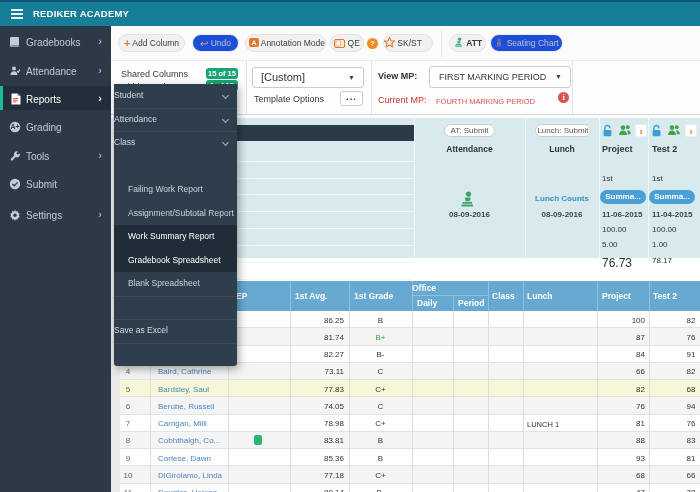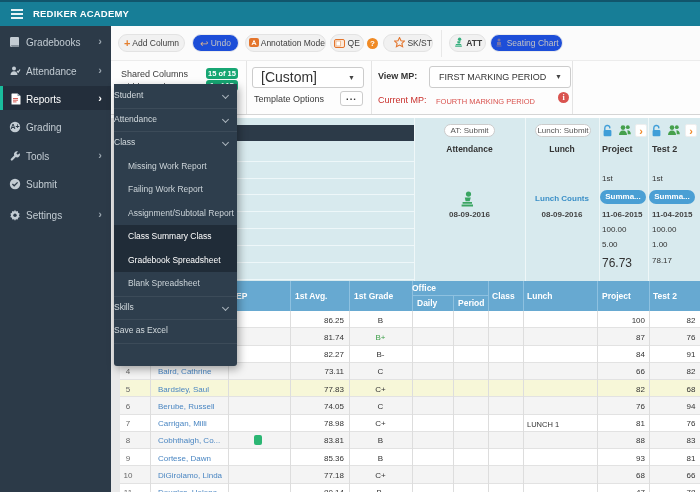--- a/index.html
+++ b/index.html
@@ -29,21 +29,21 @@
 
 
 #tb2 { left:111px; top:61px; width:589px; height:54px; background:#fdfdfd; border-bottom:1px solid #d5d5d5; }
 .vdiv { position:absolute; top:0; width:1px; height:53px; background:#e4e4e4; }
 .selbox { position:absolute; background:#fff; border:1px solid #ccc; border-radius:3px; font-size:9.5px; color:#333; }
 .badge { position:absolute; width:32px; height:11px; background:#17a673; border-radius:3px; color:#fff; font-size:7.5px; font-weight:bold; text-align:center; line-height:11px; }
 
 
 #panel { left:111px; top:115px; width:589px; height:377px; background:#fff; }
 .gutter { left:0px; top:3px; width:9px; height:374px; background:#e9e9e9; }
-#infopanel { left:9px; top:3px; width:580px; height:163px; background:#d8eaee; }
+#infopanel { left:9px; top:3px; width:580px; height:140px; background:#d8eaee; }
 .pline { position:absolute; left:0; width:294px; height:1px; background:#eef7f9; }
 .pcol { position:absolute; top:0; width:1px; height:163px; background:rgba(255,255,255,.6); }
 #darkbar { position:absolute; left:0; top:7px; width:294px; height:16px; background:#2c3a48; }
 
 
 #hdr { left:9px; top:166px; width:580px; height:30px; background:#67a9d1; color:#fff; font-weight:bold; font-size:8.5px; }
 .hcell { position:absolute; white-space:nowrap; }
 .hline { position:absolute; top:0; width:1px; height:30px; background:#8ec1e0; }
 
 
@@ -142,42 +142,42 @@
     <div class="pill dis" style="left:81px;top:8px;width:47px;text-align:center"><span style="color:#dcb08b;font-size:10px;vertical-align:-1px">↩</span> Undo</div>
     <div class="pill" style="left:134px;top:8px;width:81px;text-align:right"><svg style="vertical-align:-2px" width="10" height="10" viewBox="0 0 10 10">
           <rect x="0" y="0" width="10" height="9" rx="2" fill="#e4752c"></rect>
           <path d="M3 7L5 2.5L7 7M3.8 5.6h2.4" stroke="#fff" stroke-width="1" fill="none"></path>
         </svg> Annotation Mode</div>
     <div class="pill" style="left:219px;top:8px;width:34px;text-align:center"><svg style="vertical-align:-2px" width="11" height="9" viewBox="0 0 11 9">
           <rect x="0.5" y="0.5" width="10" height="8" rx="1.5" fill="#fde9d9" stroke="#e4752c"></rect>
           <rect x="2" y="2" width="4.5" height="5" fill="#fff" stroke="#e4a06c" stroke-width=".7"></rect>
         </svg> QE</div>
     <div style="position:absolute;left:256px;top:12px;width:11px;height:11px;border-radius:50%;background:#f08a24;color:#fff;font-size:8px;font-weight:bold;text-align:center;line-height:11px">?</div>
-    <div class="pill" style="left:272px;top:8px;width:50px;text-align:right"><svg style="vertical-align:-2px" width="11" height="11" viewBox="0 0 11 11">
+    <div class="pill" style="left:272px;top:8px;width:50px;text-align:left"><svg style="vertical-align:-2px" width="11" height="11" viewBox="0 0 11 11">
           <path d="M5.5 0.6l1.5 3.1 3.4.4-2.5 2.3.7 3.4-3.1-1.7-3.1 1.7.7-3.4L.6 4.1l3.4-.4z" fill="none" stroke="#e4752c" stroke-width="1.1"></path>
         </svg> SK/ST</div>
     <div style="position:absolute;left:330px;top:4px;width:1px;height:27px;background:#e8e8e8"></div>
     <div class="pill" style="left:338px;top:8px;width:37px;text-align:center"><svg style="vertical-align:-2px" width="11" height="11" viewBox="0 0 11 11">
           <circle cx="6.6" cy="2.2" r="1.7" fill="#35af7e"></circle>
           <path d="M4.2 4.3h3.4l-.7 2.2H4.6z" fill="#35af7e"></path>
           <path d="M2.8 7h5.4v1H2.8zM2.2 8.5h6.6v1.2H2.2z" fill="#35af7e"></path>
         </svg> <b>ATT</b></div>
     <div class="pill dis" style="left:379px;top:8px;width:73px;text-align:center"><svg style="vertical-align:-2px;opacity:.45" width="10" height="10" viewBox="0 0 10 10">
           <circle cx="5" cy="2" r="1.5" fill="#e4a06c"></circle>
           <path d="M3 4h4v3H3z" fill="#e4a06c"></path>
           <path d="M2.5 7.5h5v1h-5z" fill="#e4a06c"></path>
         </svg> Seating Chart</div>
   </div>
   <div id="tb2" class="abs">
     <div style="position:absolute;left:10px;top:8px;font-size:9px;color:#3b3b3b">Shared Columns</div>
     <div class="badge" style="left:95px;top:7px">15 of 15</div>
     <div style="position:absolute;left:10px;top:21px;font-size:9px;color:#3b3b3b">Hidden Columns</div>
     <div class="badge" style="left:95px;top:19px">1 of 15</div>
     <div class="vdiv" style="left:135px"></div>
-    <div class="selbox" style="left:141px;top:6px;width:112px;height:21px;line-height:19px;padding-left:8px"><span style="font-size:14px">[Custom]</span><span style="position:absolute;right:8px;top:0;color:#444;font-size:7px">▼</span></div>
+    <div class="selbox" style="left:141px;top:6px;width:112px;height:21px;line-height:19px;padding-left:8px"><span style="font-size:11px">[Custom]</span><span style="position:absolute;right:8px;top:0;color:#444;font-size:7px">▼</span></div>
     <div style="position:absolute;left:143px;top:33px;font-size:9px;color:#3b3b3b">Template Options</div>
     <div class="selbox" style="left:229px;top:30px;width:23px;height:15px;text-align:center;line-height:9px;font-weight:bold;letter-spacing:1px">...</div>
     <div class="vdiv" style="left:260px"></div>
     <div style="position:absolute;left:267px;top:10px;font-size:9px;font-weight:bold;color:#333">View MP:</div>
     <div class="selbox" style="left:318px;top:5px;width:142px;height:22px;line-height:20px;padding-left:9px;font-size:9px">FIRST MARKING PERIOD<span style="position:absolute;right:8px;top:0;color:#444;font-size:7px">▼</span></div>
     <div style="position:absolute;left:267px;top:34px;font-size:9px;font-weight:normal;color:#c9302c">Current MP:</div>
     <div style="position:absolute;left:325px;top:35.5px;font-size:7.5px;color:#d9534f">FOURTH MARKING PERIOD</div>
     <div style="position:absolute;left:447px;top:31px;width:11px;height:11px;border-radius:50%;background:#d9534f;color:#fff;font-size:8px;font-weight:bold;text-align:center;line-height:11px;font-family:'Liberation Serif',serif">i</div>
     <div class="vdiv" style="left:461px"></div>
   </div>
@@ -377,25 +377,23 @@
       <div class="gline" style="left:529px"></div>
     </div>
   </div>
 
   <div id="dropdown" class="abs">
     <div class="ditem" style="top:0"><span class="tx">Student</span><span class="chev"></span></div>
     <div class="dsep" style="top:23.5px"></div>
     <div class="ditem" style="top:23.5px"><span class="tx">Attendance</span><span class="chev"></span></div>
     <div class="dsep" style="top:47px"></div>
     <div class="ditem" style="top:47px"><span class="tx">Class</span><span class="chev"></span></div>
-    <div class="ditem sub" style="top:70.5px"><span class="tx">Missing Work Report</span></div>
     <div class="ditem sub" style="top:94px"><span class="tx">Failing Work Report</span></div>
     <div class="ditem sub" style="top:117.5px"><span class="tx">Assignment/Subtotal Report</span></div>
-    <div class="ditem sub on" style="top:141px"><span class="tx">Class Summary Class</span></div>
+    <div class="ditem sub on" style="top:141px"><span class="tx">Work Summary Report</span></div>
     <div class="ditem sub on" style="top:164.5px"><span class="tx">Gradebook Spreadsheet</span></div>
     <div class="ditem sub" style="top:188px"><span class="tx">Blank Spreadsheet</span></div>
     <div class="dsep" style="top:211.5px"></div>
-    <div class="ditem" style="top:211.5px"><span class="tx">Skills</span><span class="chev"></span></div>
     <div class="dsep" style="top:235px"></div>
     <div class="ditem" style="top:235px"><span class="tx">Save as Excel</span></div>
     <div class="dsep" style="top:258.5px"></div>
   </div>
 </div>
 
 </body></html>

